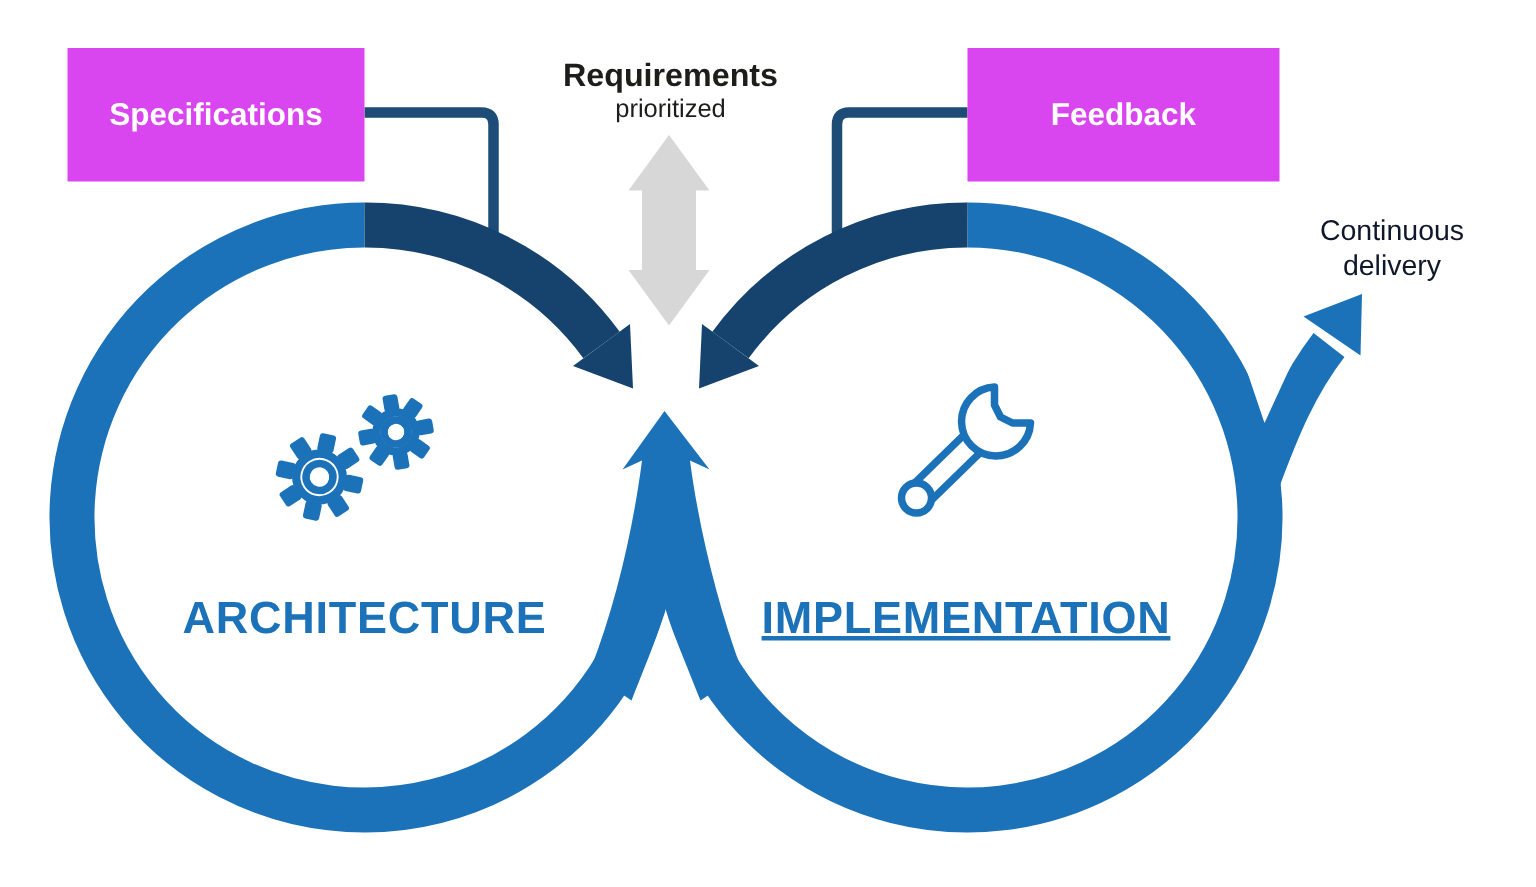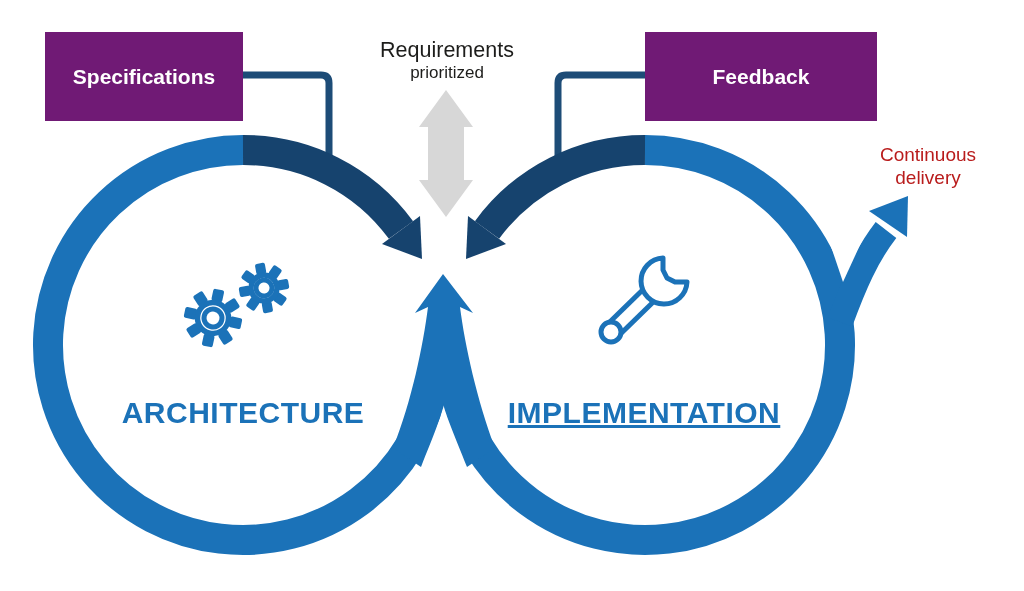--- a/index.html
+++ b/index.html
@@ -3,32 +3,32 @@
 <meta charset="utf-8">
 <style>
   html,body{margin:0;padding:0;background:#ffffff;}
   .stage{
     position:relative;width:1024px;height:591px;background:#ffffff;
     font-family:"Liberation Sans",sans-serif;overflow:hidden;
   }
   .stage svg{position:absolute;left:0;top:0;}
   .label{position:absolute;transform:translateX(-50%);text-align:center;}
   .infobox{
-    position:absolute;background:#701a75;color:#ffffff;text-align:center;
+    position:absolute;background:#d946ef;color:#ffffff;text-align:center;
     display:flex;flex-direction:column;justify-content:center;box-sizing:border-box;
     padding:6px 4px;
   }
   .infobox .box-title{font-weight:bold;font-size:21px;line-height:26px;}
   .infobox .box-sub{font-size:16.5px;line-height:21px;white-space:pre-line;}
   .box-spec{left:45px;top:32px;width:198px;height:89px;}
-  .box-feed{left:645px;top:32px;width:232px;height:89px;}
+  .box-feed{left:645px;top:32px;width:208px;height:89px;}
   .req-label{left:447px;top:37px;color:#1d1d1b;}
-  .req-title{font-weight:normal;font-size:21.5px;line-height:26px;}
+  .req-title{font-weight:bold;font-size:21.5px;line-height:26px;}
   .req-sub{font-size:17px;line-height:20px;}
-  .cd-label{left:928px;top:143px;color:#b91c1c;font-size:19px;line-height:23px;white-space:pre-line;}
+  .cd-label{left:928px;top:143px;color:#0f172a;font-size:19px;line-height:23px;white-space:pre-line;}
   .cycle-label{color:#1b72b8;font-weight:bold;font-size:30px;letter-spacing:0.5px;top:374px;margin-top:22px;}
   .arch-label{left:243px;}
   .impl-label{left:644px;text-decoration:underline;}
 </style>
 </head>
 <body>
 
 <div class="stage">
 
   <svg width="1024" height="591" viewBox="0 0 1024 591">

